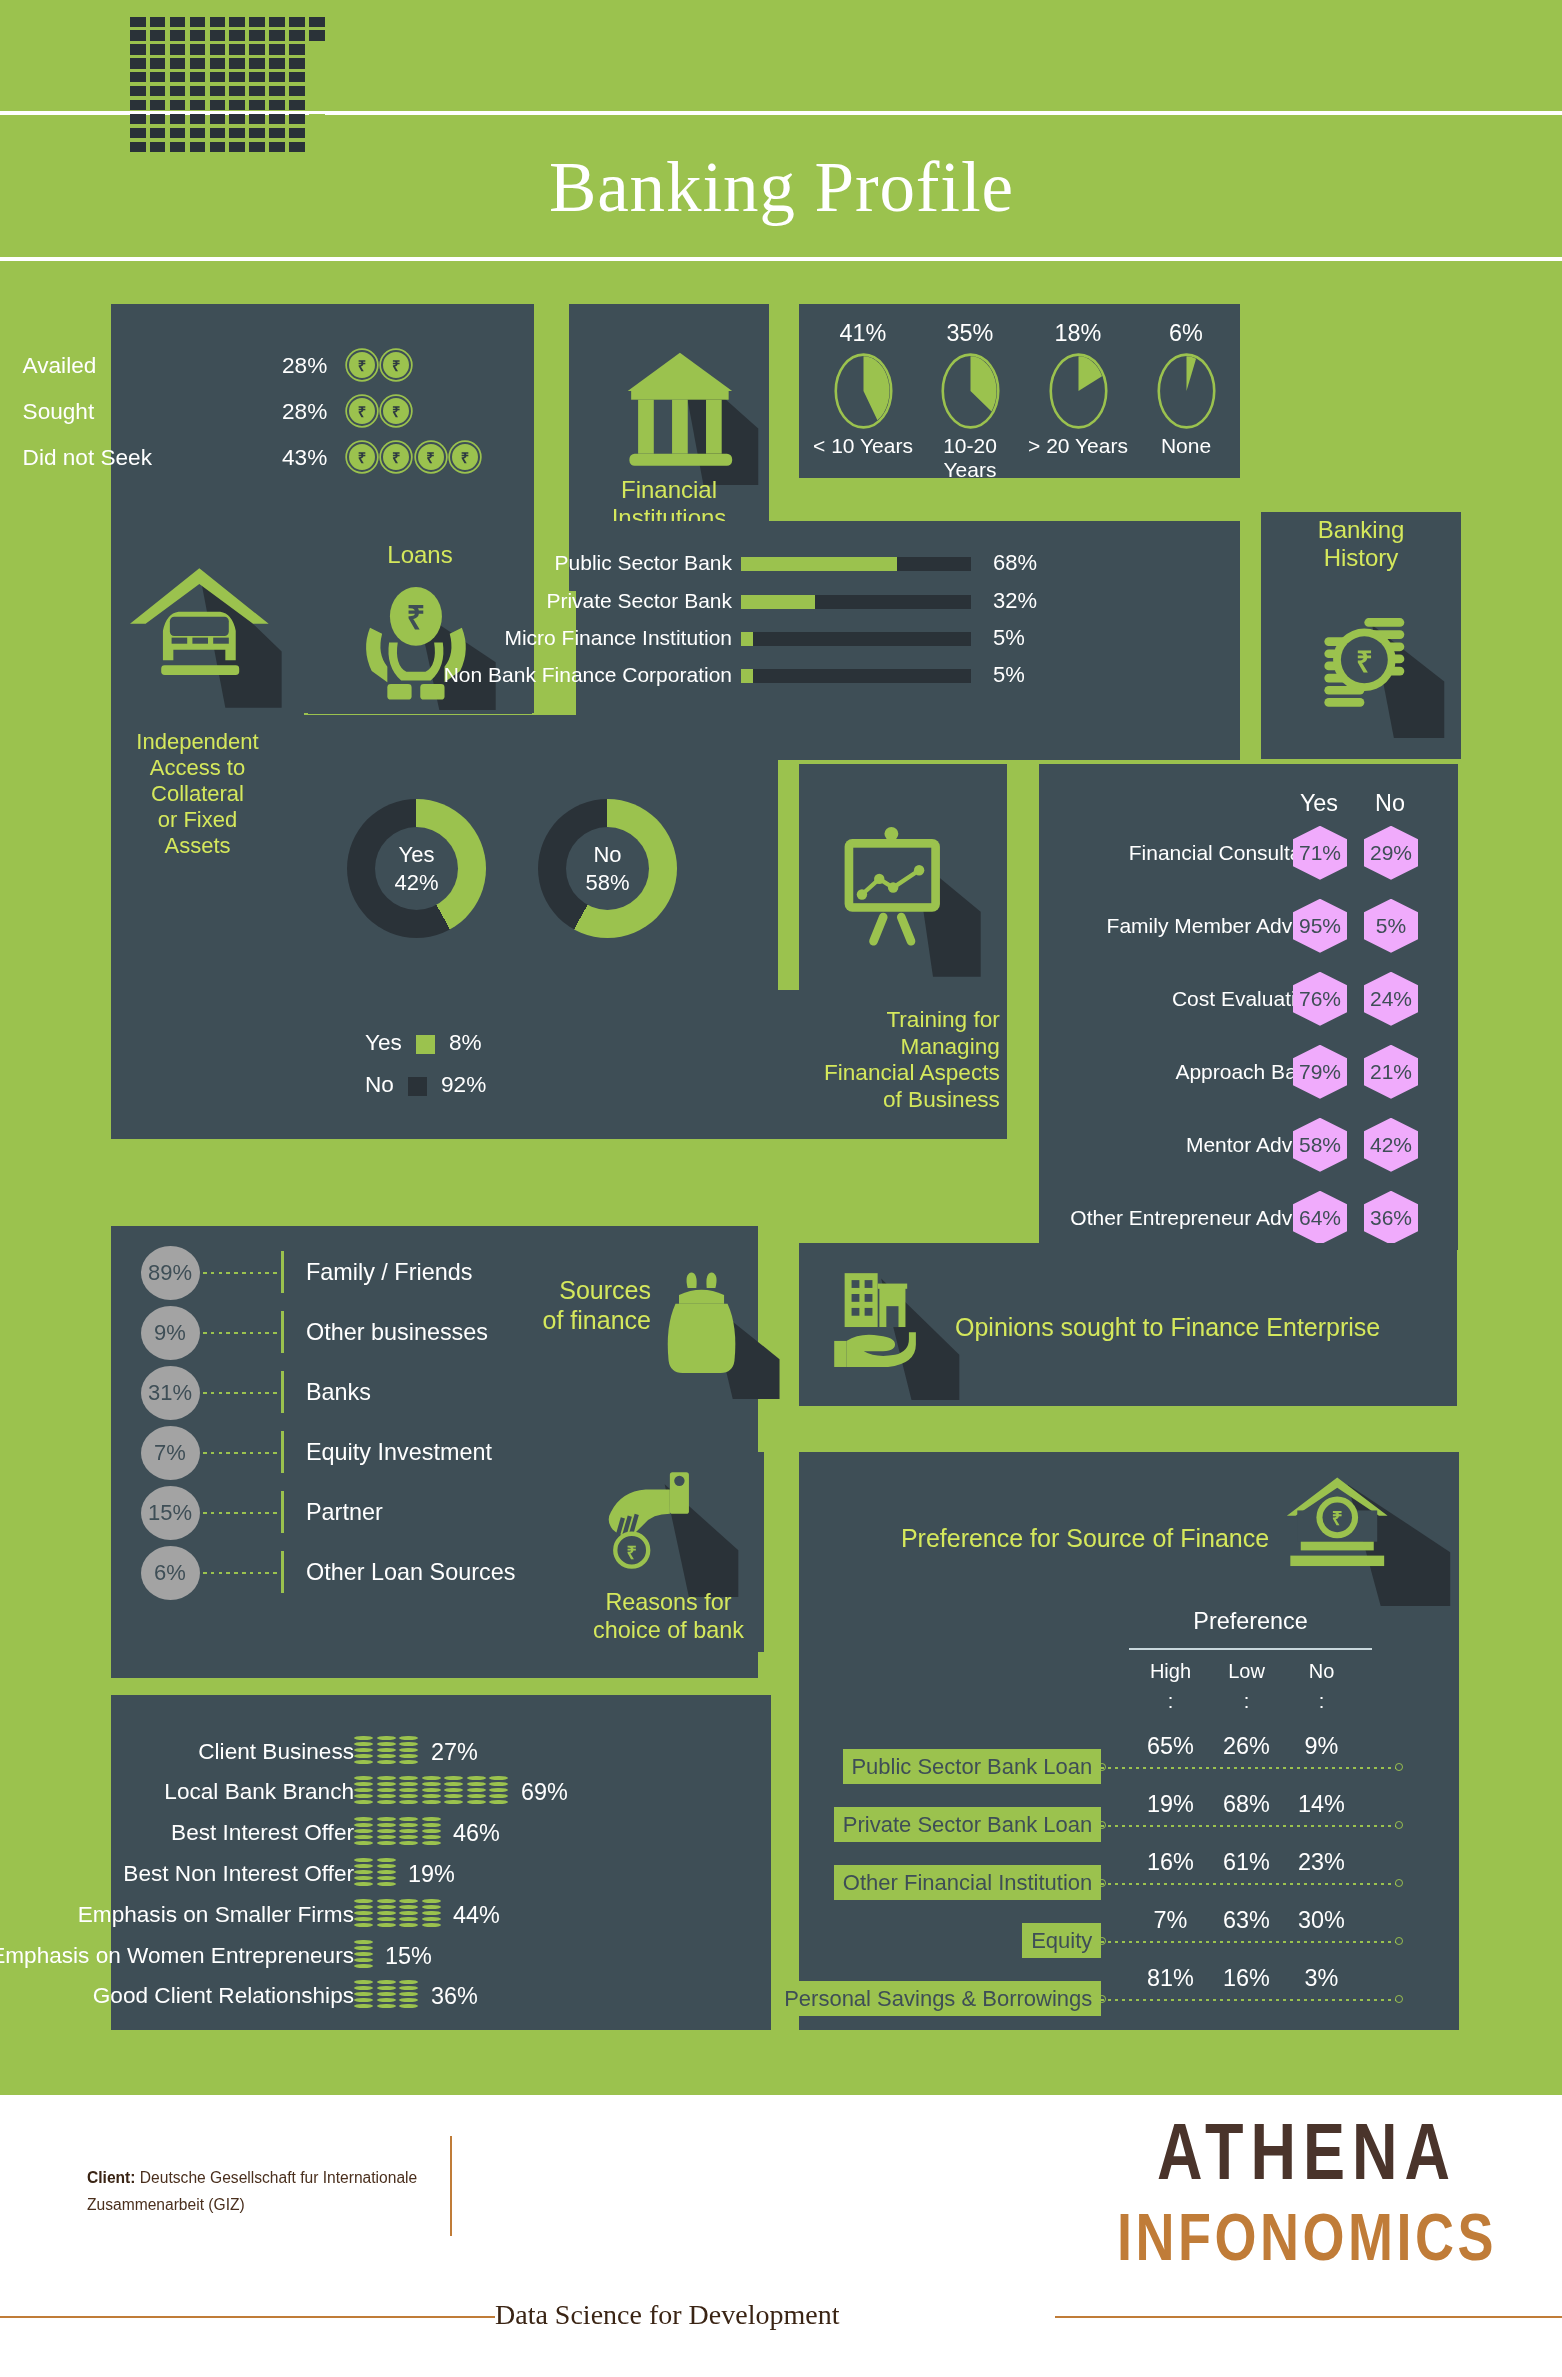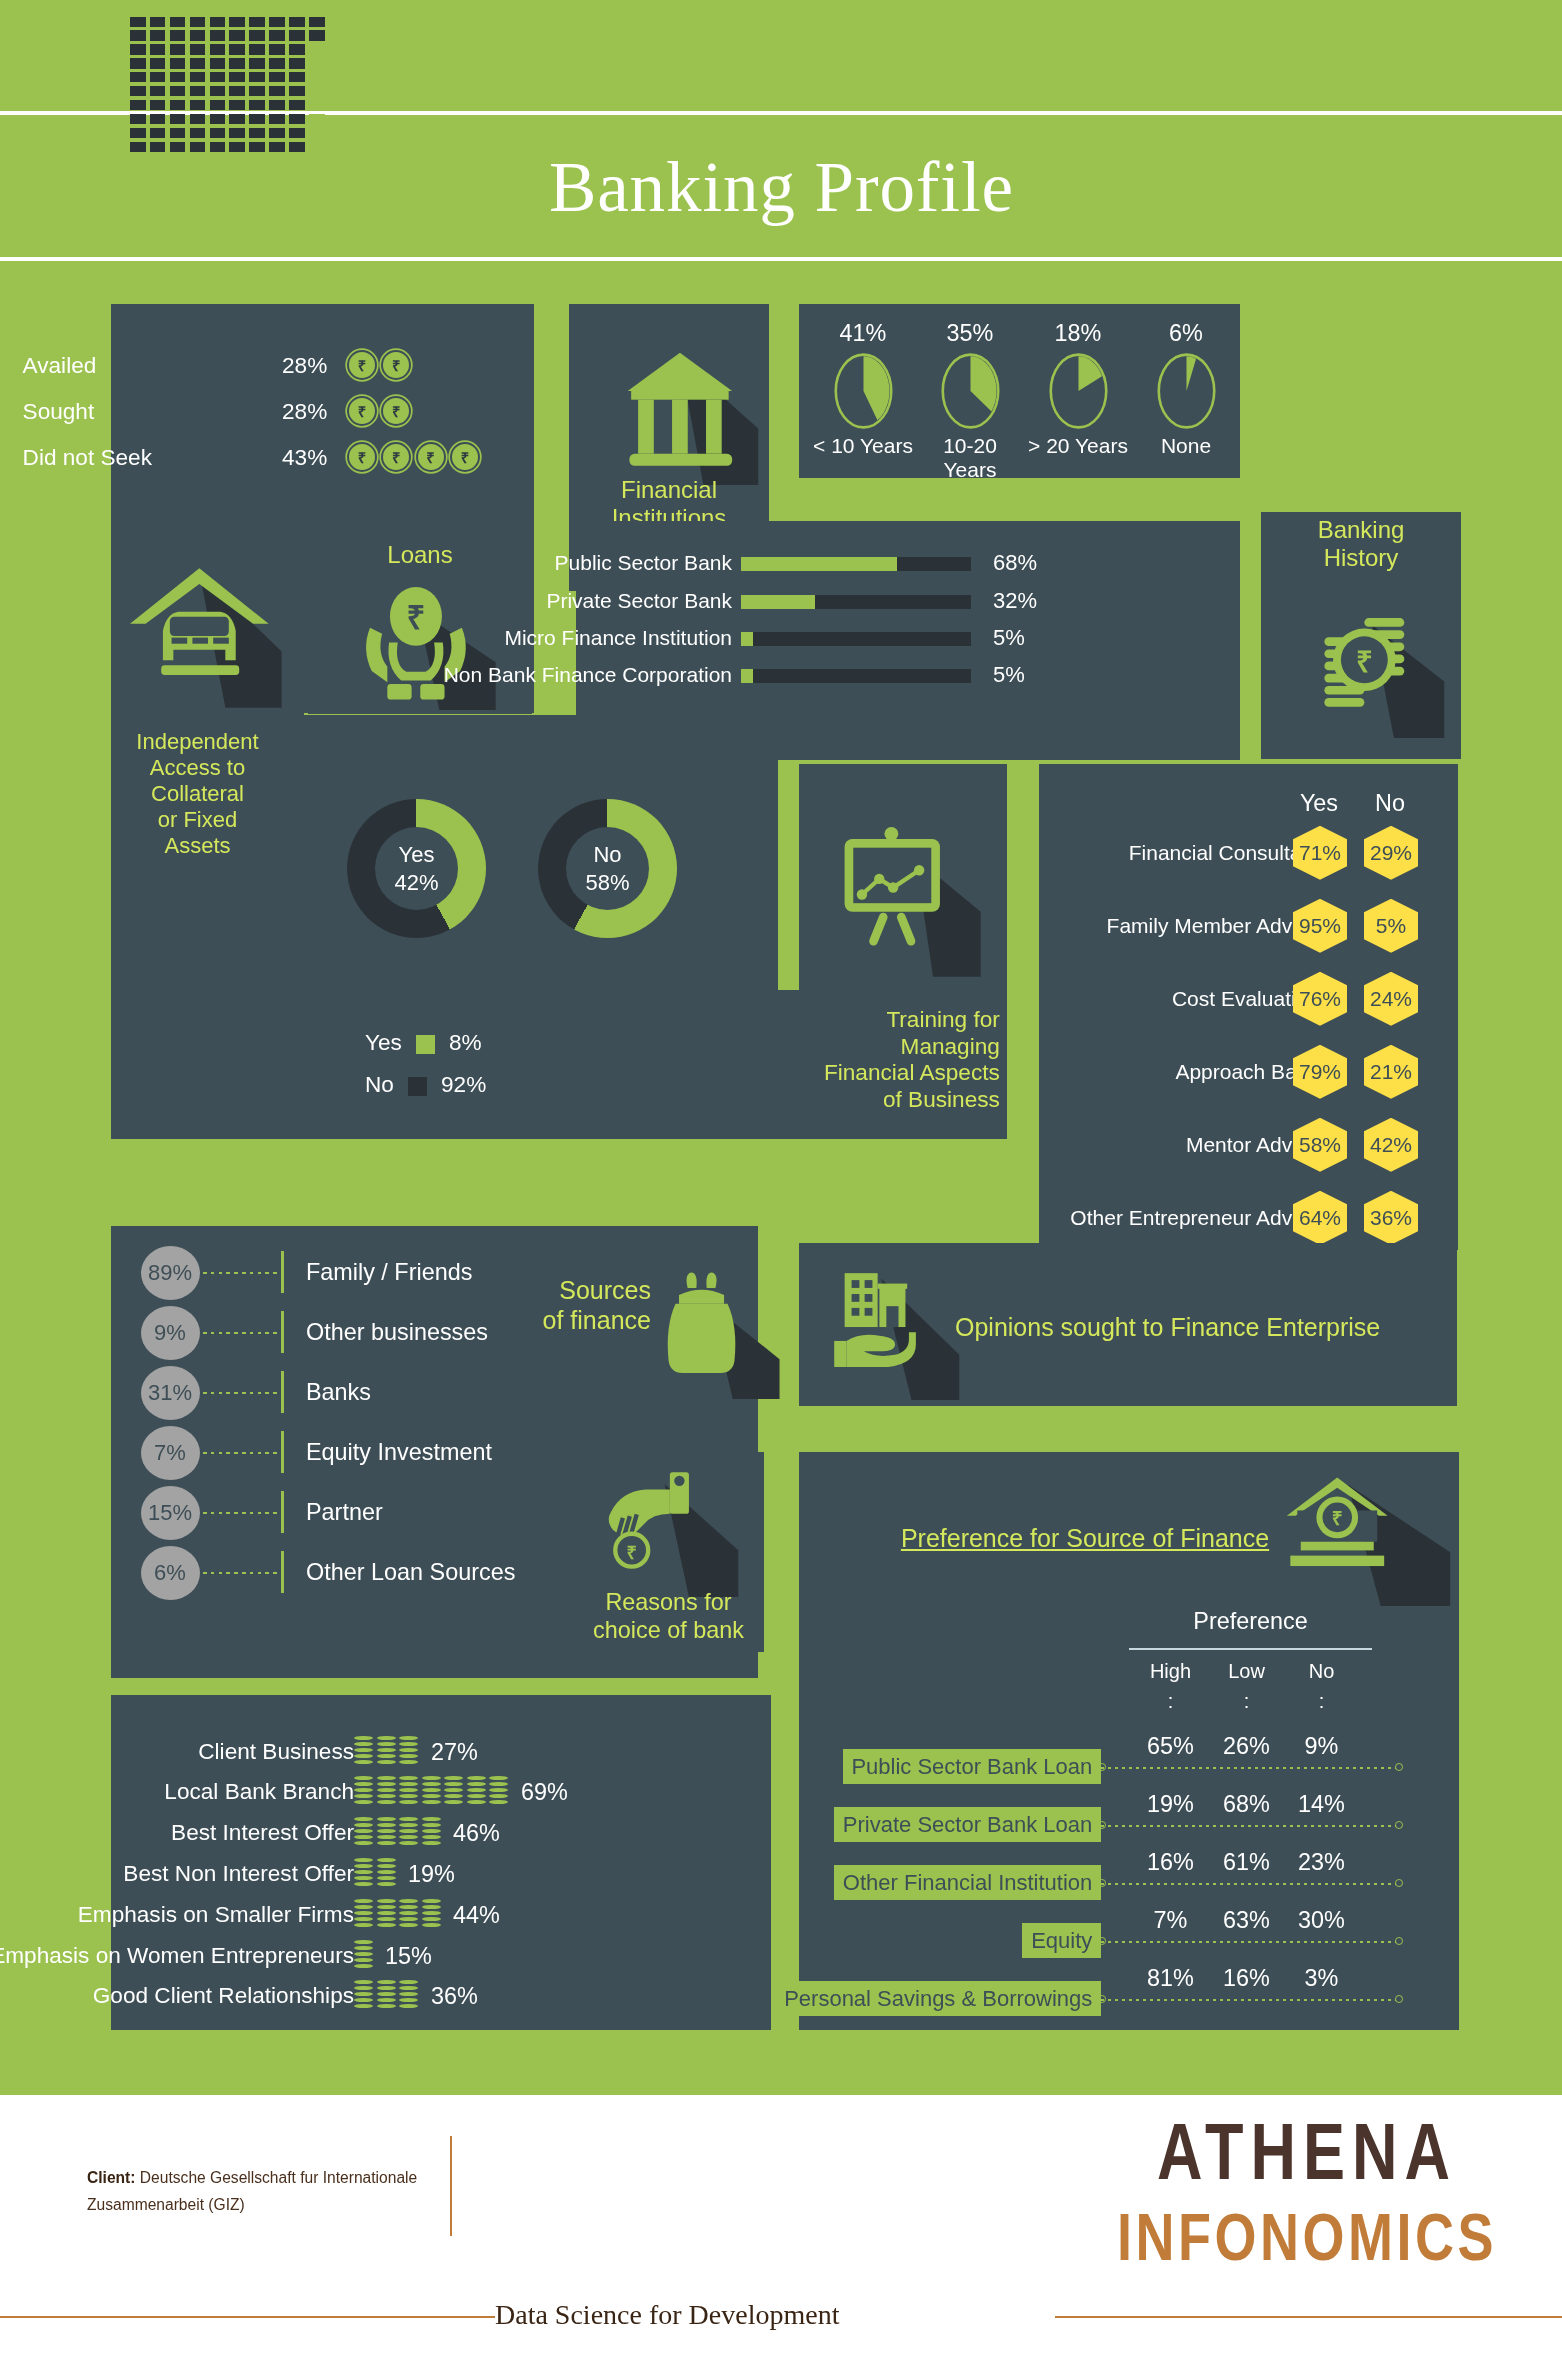--- a/index.html
+++ b/index.html
@@ -100,21 +100,21 @@
   #p-train { left:799px; top:764px; width:208px; height:375px; }
   #lbl-train { position:absolute; left:797px; top:1007px; width:208px; text-align:right; font-size:22.6px; padding-right:5.2px;}
 
   
   #p-op { left:1039px; top:764px; width:419px; height:486px; }
   #p-op2 { left:799px; top:1243px; width:658px; height:163px; }
   .op-hdr { position:absolute; color:#fff; font-size:23.4px; }
   .op-row { position:absolute; left:0; width:419px; height:45px; }
   .op-name { position:absolute; right:139px; width:287px; text-align:right; color:#fff; font-size:21px; line-height:45px; white-space:nowrap;}
   .hex {
-    position:absolute; width:54px; height:54px; background:#fde047;
+    position:absolute; width:54px; height:54px; background:#f0abfc;
     clip-path: polygon(50% 0%, 100% 25%, 100% 75%, 50% 100%, 0% 75%, 0% 25%);
     display:flex; align-items:center; justify-content:center;
     color:#3e4e56; font-size:21px;
   }
   #lbl-op { position:absolute; left:955px; top:1313px; width:495px; text-align:left; font-size:25px;}
 
   
   #p-src { left:111px; top:1226px; width:647px; height:452px; }
   .src-row { position:absolute; left:0; width:647px; height:35px; }
   .src-bubble { position:absolute; left:29.5px; width:59px; height:54px; border-radius:50%;
@@ -131,21 +131,21 @@
   #p-reason { left:111px; top:1695px; width:660px; height:335px; }
   .rs-row { position:absolute; left:0; width:660px; height:42px; }
   .rs-name { position:absolute; right:417px; width:486px; text-align:right; color:#fff; font-size:22.6px; line-height:42px; white-space:nowrap;}
   .rs-stack { position:absolute; left:243px; top:5.2px; display:flex; gap:3.5px; }
   .cstack { width:19px; height:31px; display:flex; flex-direction:column; gap:1.7px; }
   .cdisc { width:19px; height:4.3px; border-radius:50%/50%; background:#9bc24e; }
   .rs-val { position:absolute; color:#fff; font-size:23.4px; line-height:42px; }
 
   
   #p-pref { left:799px; top:1452px; width:660px; height:578px; }
-  #lbl-pref { position:absolute; left:894px; top:1524px; width:382px; text-align:center; font-size:25px;text-decoration:underline;}
+  #lbl-pref { position:absolute; left:894px; top:1524px; width:382px; text-align:center; font-size:25px;}
   #pref-word { position:absolute; left:1155px; top:1608px; width:191px; text-align:center; color:#fff; font-size:23.4px; }
   #pref-rule { position:absolute; left:1129px; top:1648px; width:243px; height:1.7px; background:#c9d8dd; }
   .pref-colhdr { position:absolute; top:1660px; width:61px; text-align:center; color:#fff; font-size:20px; }
   .pref-colon { position:absolute; top:1690px; width:61px; text-align:center; color:#fff; font-size:20px; }
   .pf-row { position:absolute; left:0; width:660px; height:57px; }
   .pf-tag { position:absolute; height:35px; background:#9bc24e; color:#3e4e56;
     font-size:22px; line-height:35px; padding:0 8.7px; white-space:nowrap; }
   .pf-line { position:absolute; height:1.7px; top:43px;
     background:repeating-linear-gradient(to right,#9bc24e 0 2.6px, transparent 2.6px 7px);}
   .pf-dot { position:absolute; width:7.8px; height:7.8px; border-radius:50%; border:1.7px solid #9bc24e; top:39px;}

